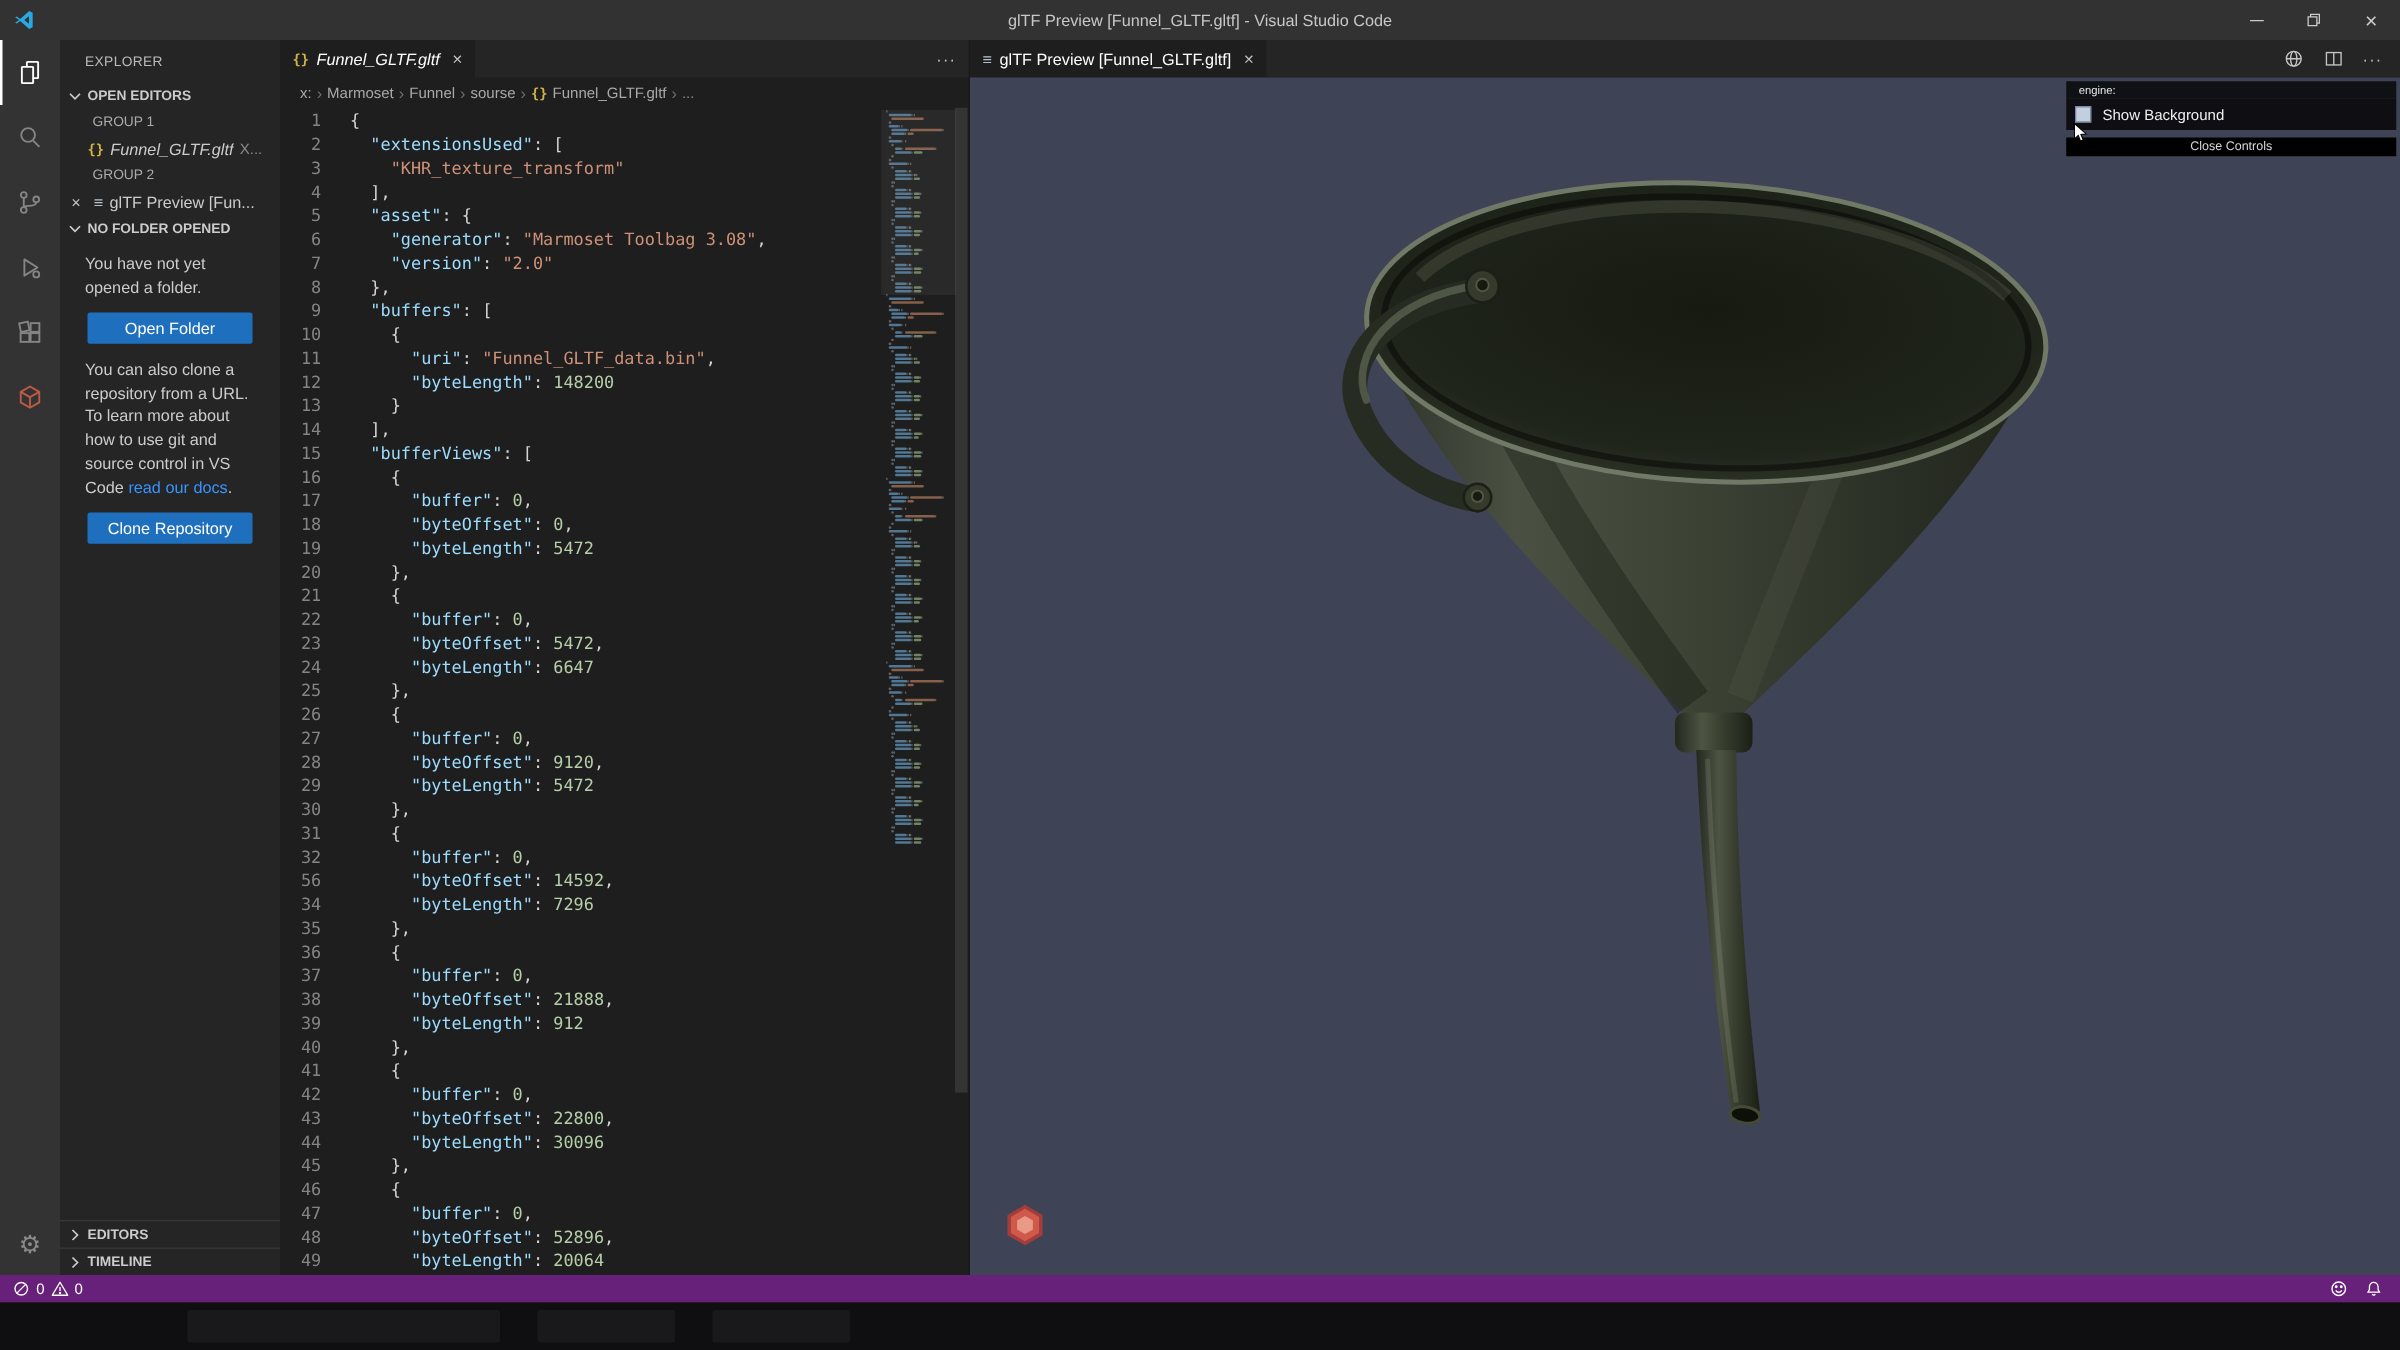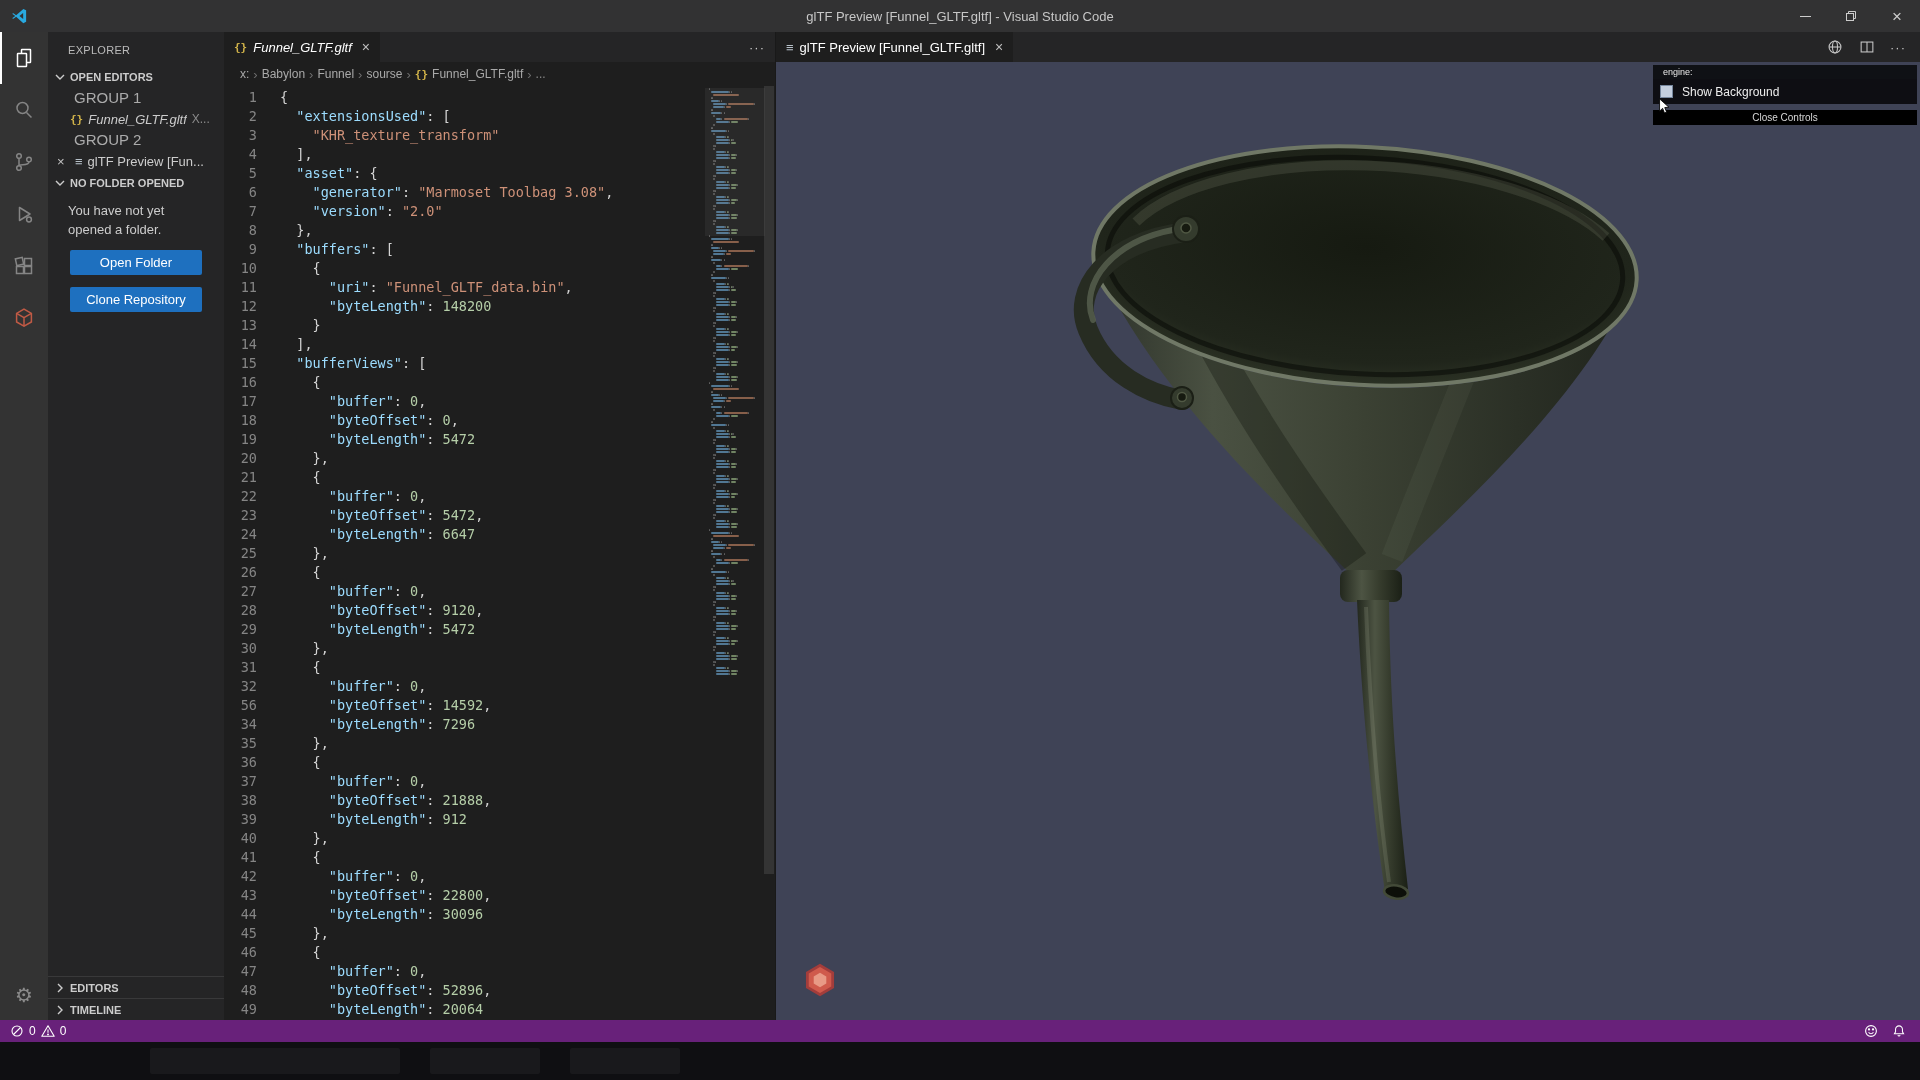--- a/index.html
+++ b/index.html
@@ -21,21 +21,21 @@
 .activitybar{flex:0 0 48px;background:#333333;display:flex;flex-direction:column;align-items:center}
 .ab-item{width:48px;height:52px;display:flex;align-items:center;justify-content:center;color:#858585}
 .ab-item.active{color:#fff;box-shadow:inset 2px 0 0 #fff}
 .ab-item svg{width:24px;height:24px}
 .ab-gear{margin-top:auto;width:48px;height:46px;display:flex;align-items:center;justify-content:center;font-size:20px;color:#8a8a8a;margin-bottom:2px}
 
 .sidebar{flex:0 0 176px;background:#252526;display:flex;flex-direction:column;overflow:hidden;font-size:13px}
 .sb-title{padding:12px 0 10px 20px;font-size:11px;color:#bbb;letter-spacing:.3px}
 .sb-header{height:22px;display:flex;align-items:center;font-size:11px;font-weight:bold;color:#ccc;padding-left:4px;gap:2px;flex:none}
 .sb-header svg{width:16px;height:16px;flex:none}
-.sb-group{height:20px;line-height:20px;padding-left:26px;font-size:15px;color:#ababab;flex:none}
+.sb-group{height:20px;line-height:20px;padding-left:26px;font-size:11px;color:#ababab;flex:none}
 .sb-item{height:22px;display:flex;align-items:center;gap:5px;padding-left:22px;white-space:nowrap;overflow:hidden;flex:none}
 .sb-close{width:13px;margin-left:-13px;color:#c5c5c5;font-size:13px}
 .json-icon{color:#d2b44a;font-family:"DejaVu Sans Mono","Liberation Mono",monospace;font-size:11px;font-weight:bold}
 .preview-glyph{color:#b7c1c9;font-size:13px}
 .sb-item-name{color:#ccc;overflow:hidden;text-overflow:ellipsis}
 .sb-item-detail{color:#8a8a8a;font-size:12px}
 .italic{font-style:italic}
 .sb-body p{margin:8px 20px 10px 20px;line-height:1.45;color:#ccc}
 .sb-link{color:#3794ff}
 .blue-btn{margin:2px 22px 12px 22px;background:#1e70bf;color:#fff;text-align:center;padding:5px 0;border-radius:2px;font-size:13px}
@@ -185,20 +185,21 @@
       </div>
       <div class="sb-header">
         <svg viewBox="0 0 16 16" fill="none" stroke="currentColor" stroke-width="1.4">
             <path d="M4 6l4 4 4-4"></path>
           </svg>
         <span>NO FOLDER OPENED</span>
       </div>
       <div class="sb-body">
         <p>You have not yet opened a folder.</p>
         <div class="blue-btn">Open Folder</div>
+        <p><span>You can also clone a repository from a URL. To learn more about how to use git and source control in VS Code </span><span class="sb-link">read our docs</span><span>.</span></p>
         <div class="blue-btn">Clone Repository</div>
       </div>
       <div class="sb-spacer"></div>
       <div class="sb-header sb-bottom">
         <svg viewBox="0 0 16 16" fill="none" stroke="currentColor" stroke-width="1.4">
             <path d="M6 4l4 4-4 4"></path>
           </svg>
         <span>EDITORS</span>
       </div>
       <div class="sb-header sb-bottom">
@@ -214,21 +215,21 @@
         <div class="tab">
           <span class="json-icon">{}</span>
           <span class="italic">Funnel_GLTF.gltf</span>
           <span class="tab-close">×</span>
         </div>
         <div class="tab-actions">···</div>
       </div>
       <div class="breadcrumb">
           <span class="bc-item">x:</span>
           <span class="bc-sep">›</span>
-          <span class="bc-item">Babylon</span>
+          <span class="bc-item">Marmoset</span>
           <span class="bc-sep">›</span>
           <span class="bc-item">Funnel</span>
           <span class="bc-sep">›</span>
           <span class="bc-item">sourse</span>
           <span class="bc-sep">›</span>
           <span class="bc-item bc-file">
             <span class="json-icon">{}</span>
             <span>Funnel_GLTF.gltf</span>
           </span>
           <span class="bc-sep">›</span>

